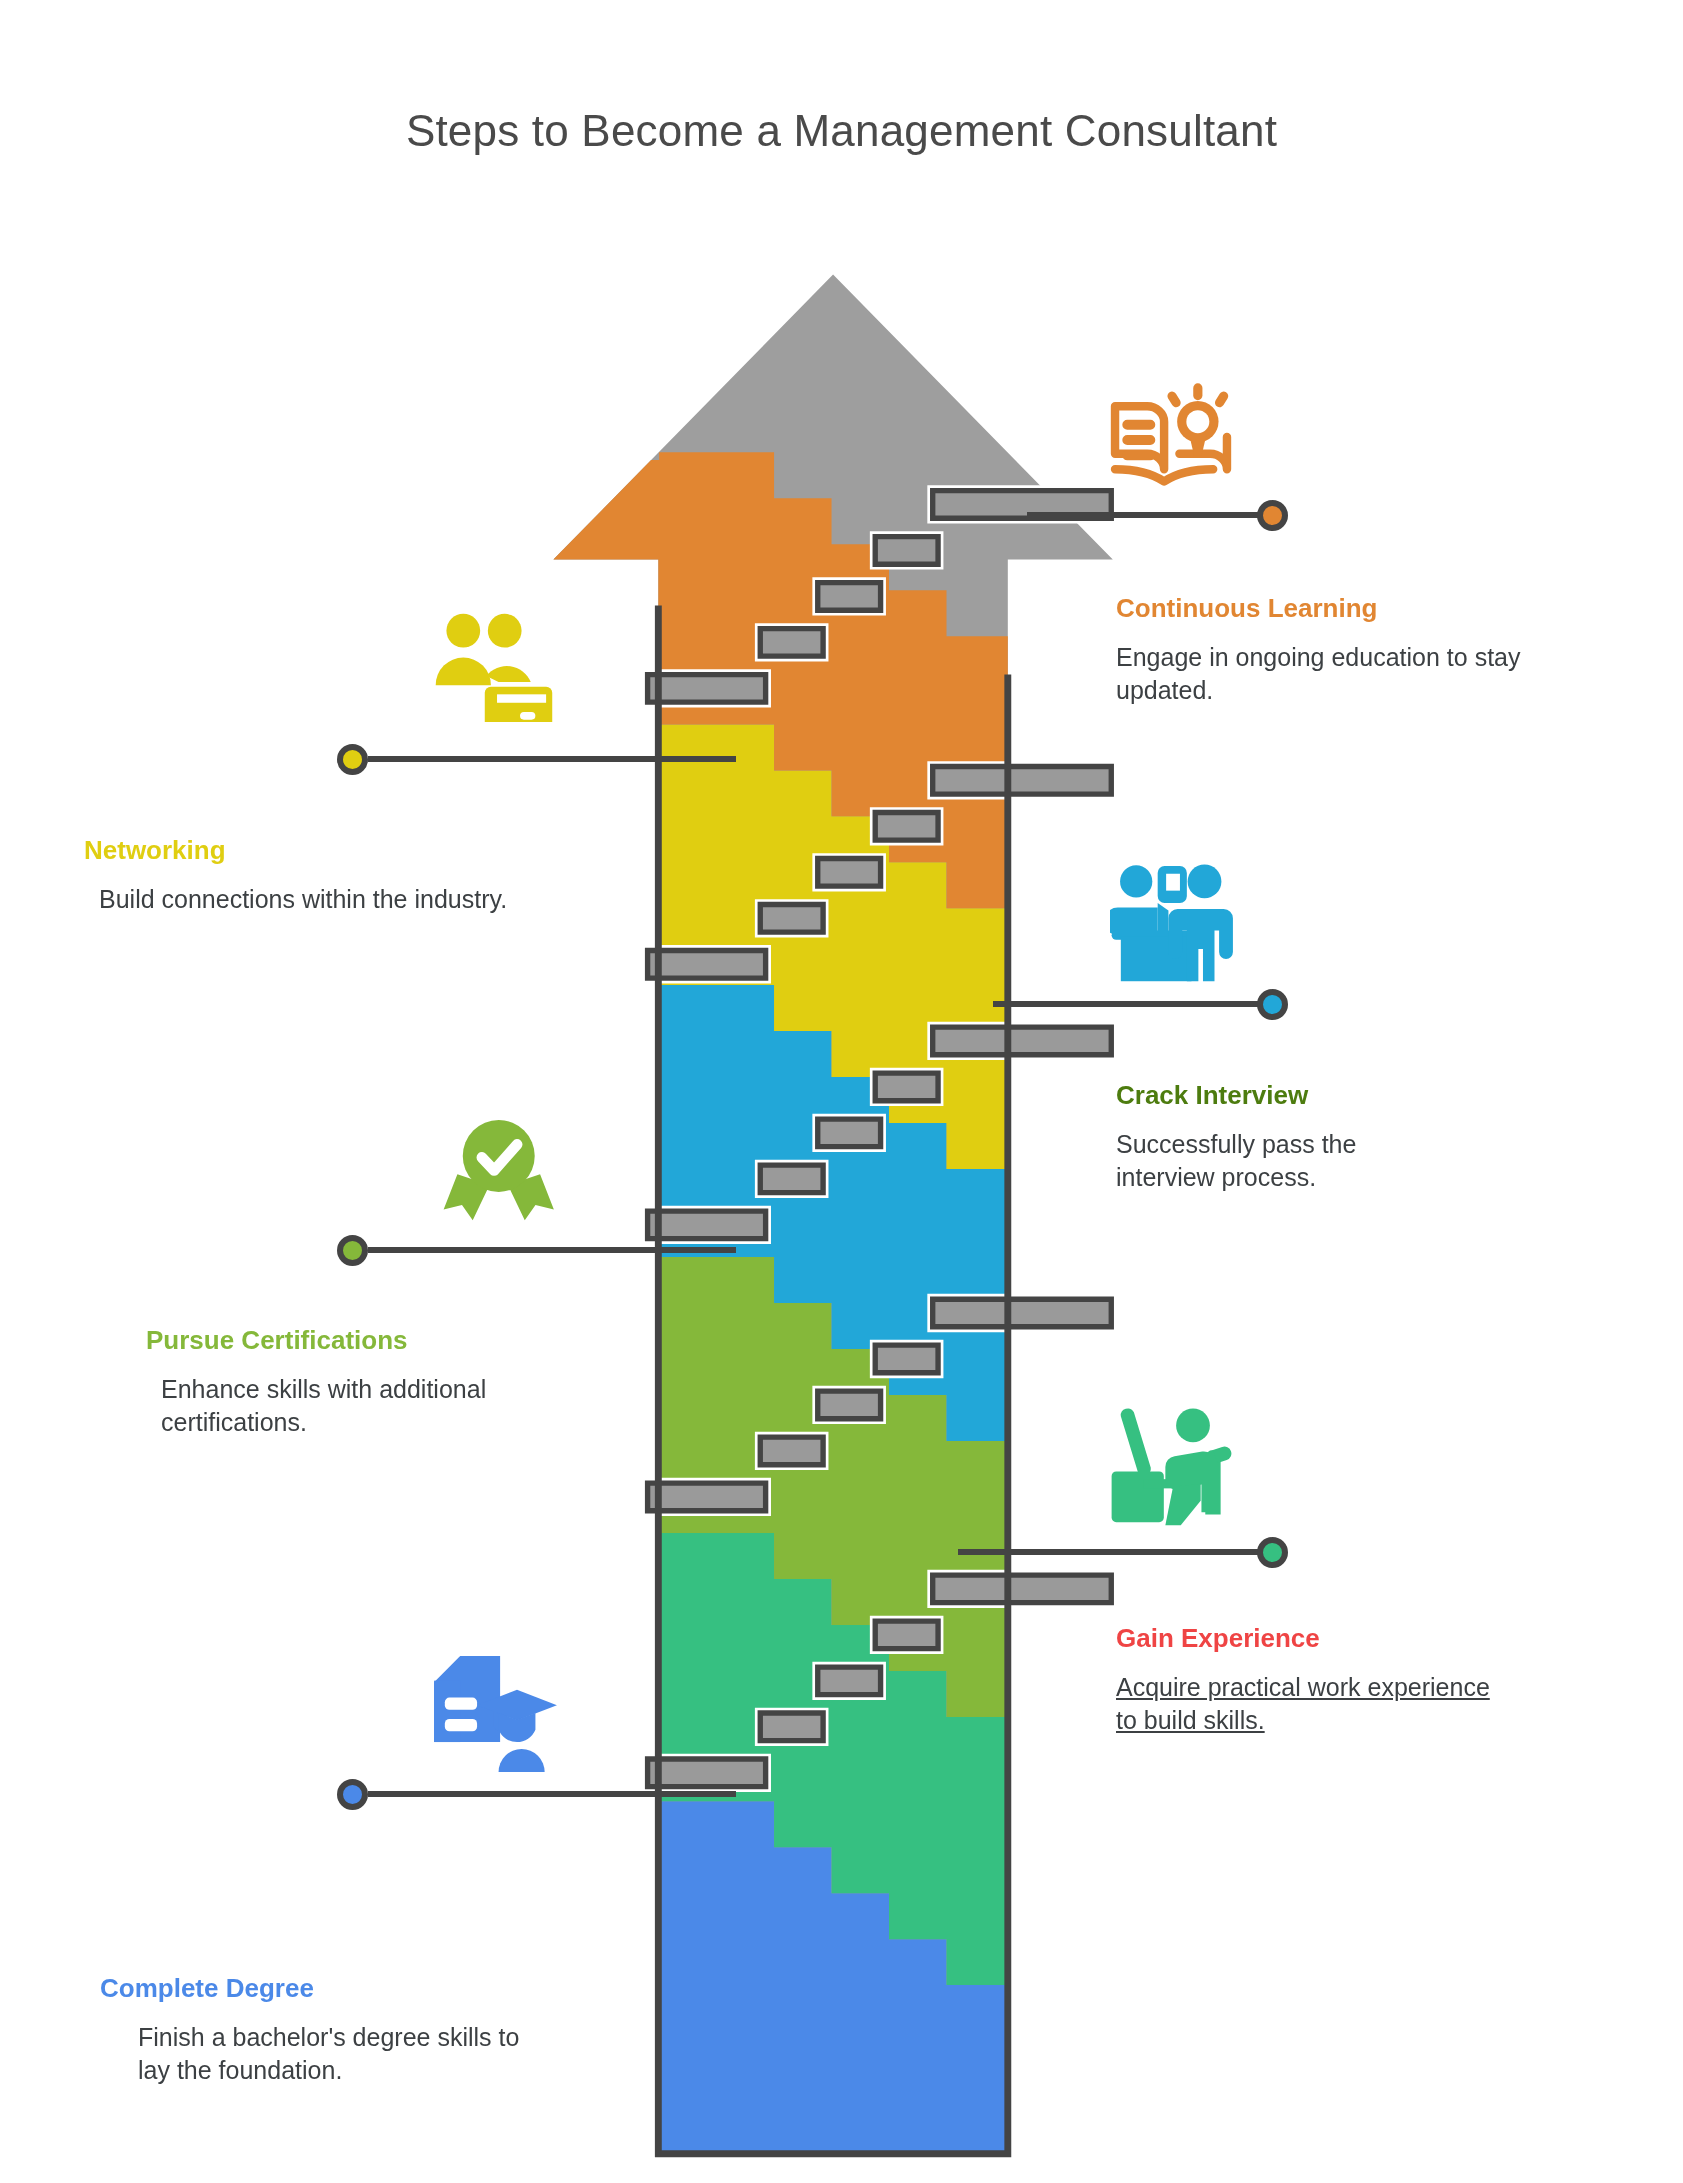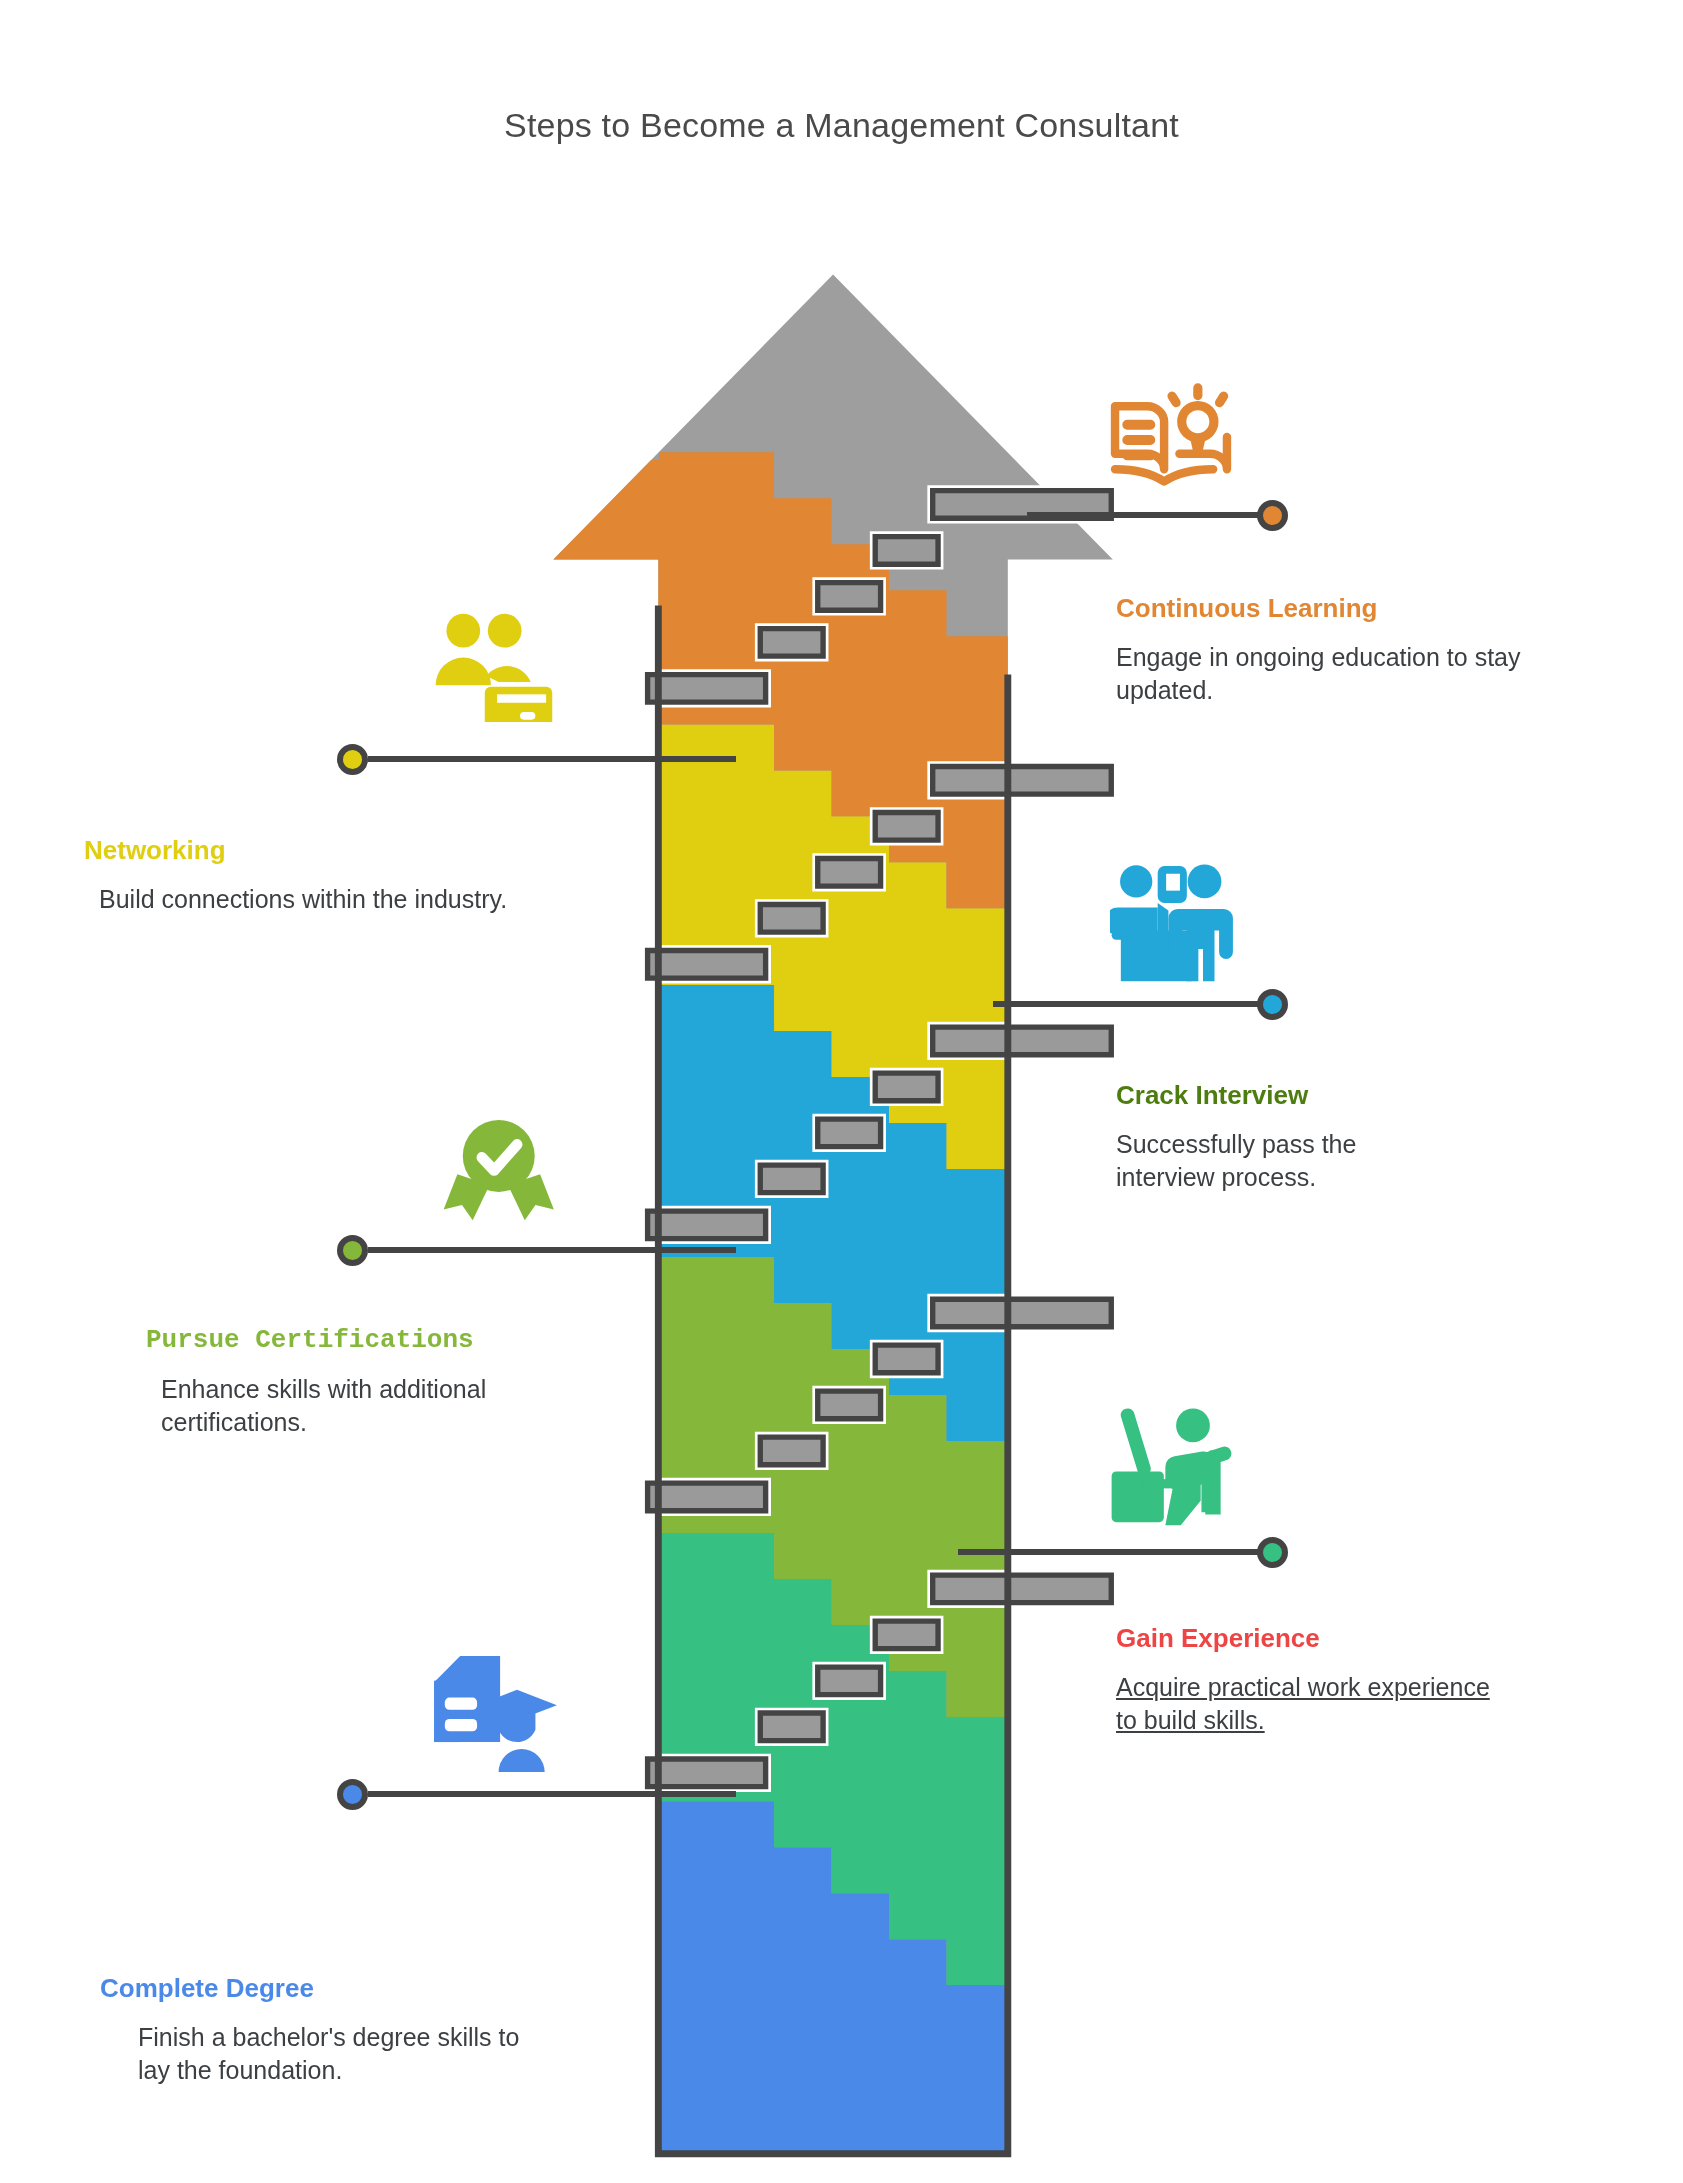--- a/index.html
+++ b/index.html
@@ -16,21 +16,21 @@
     height: 2183px;
     background: #ffffff;
   }
   
   #page-title {
     position: absolute;
     top: 106px;
     left: 0;
     width: 1683px;
     text-align: center;
-    font-size: 34px;
+    font-size: 44px;
     font-weight: 400;
     color: #4a4a4a;
     letter-spacing: 0.2px;
   }
   
   #staircase-graphic {
     position: absolute;
     top: 0;
     left: 0;
     width: 1683px;
@@ -382,21 +382,21 @@
     <div class="heading" style="color:#E0CE11;">Networking</div>
     <div class="desc" style="margin-left:auto; max-width:437px;">Build connections within the industry.</div>
   </div>
 
   <div class="block right" style="left:1116px; top:1081px; width:460px;">
     <div class="heading" style="color:#4d7c0f;">Crack Interview</div>
     <div class="desc" style="max-width:345px;">Successfully pass the interview process.</div>
   </div>
 
   <div class="block left" style="left:146px; top:1326px; width:391px;">
-    <div class="heading" style="color:#85B83A;font-family:Liberation Mono, monospace;">Pursue Certifications</div>
+    <div class="heading" style="color:#85B83A;">Pursue Certifications</div>
     <div class="desc" style="margin-left:auto; max-width:376px;">Enhance skills with additional certifications.</div>
   </div>
 
   <div class="block right" style="left:1116px; top:1624px; width:460px;">
     <div class="heading" style="color:#ef4444;">Gain Experience</div>
     <div class="desc" style="max-width:391px;text-decoration:underline;">Acquire practical work experience to build skills.</div>
   </div>
 
   <div class="block left" style="left:100px; top:1974px; width:437px;">
     <div class="heading" style="color:#4B89E8;">Complete Degree</div>

